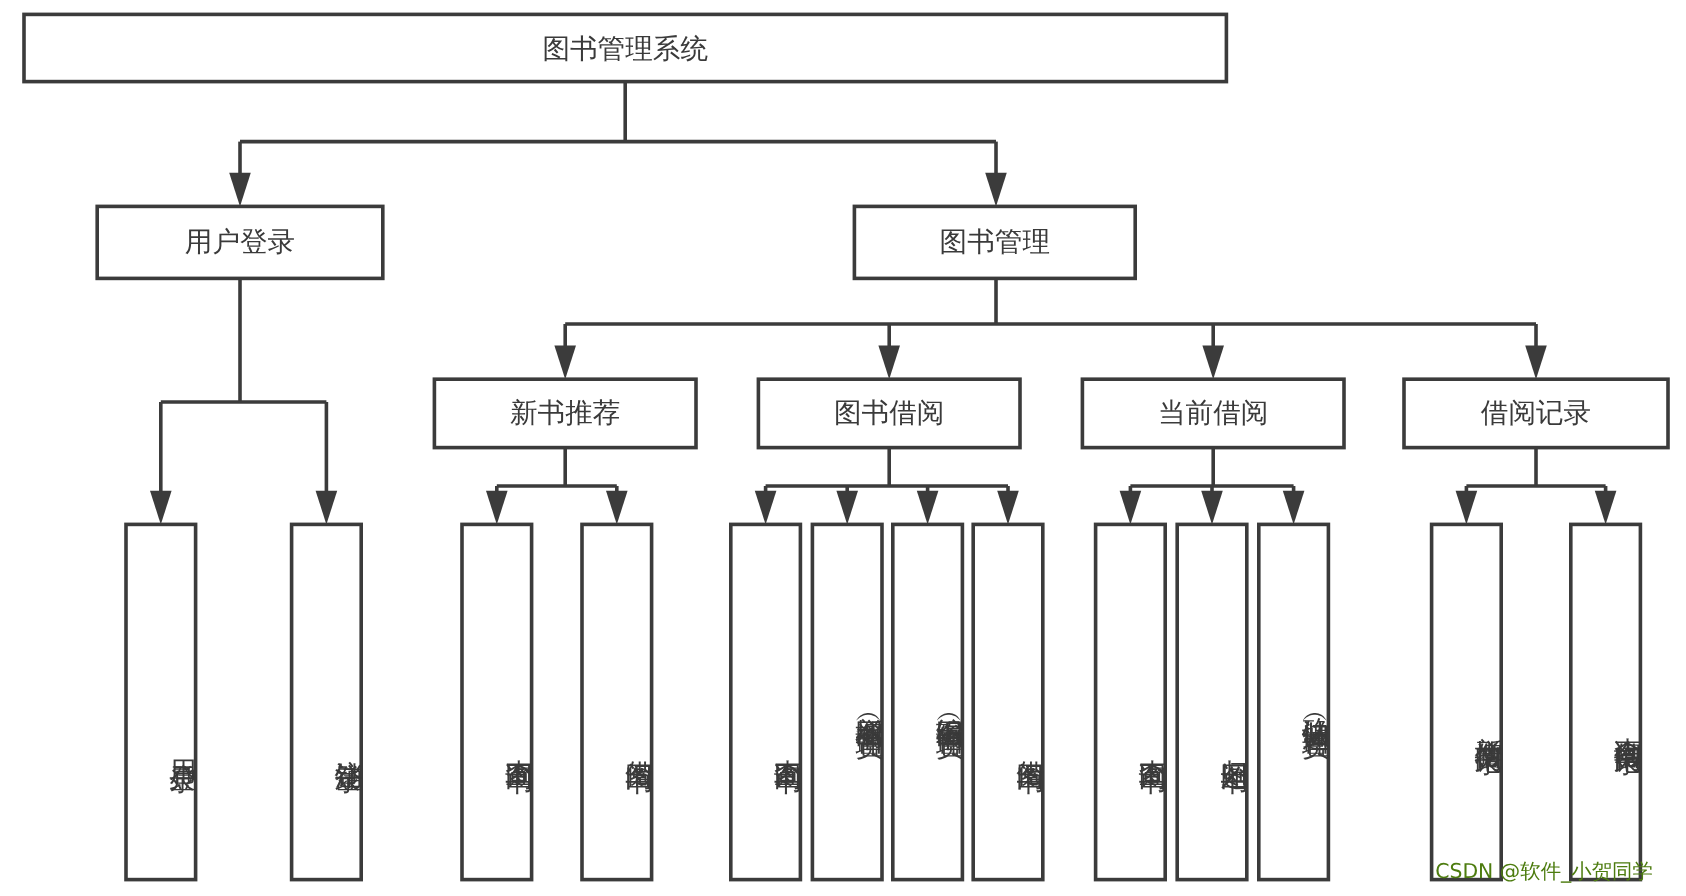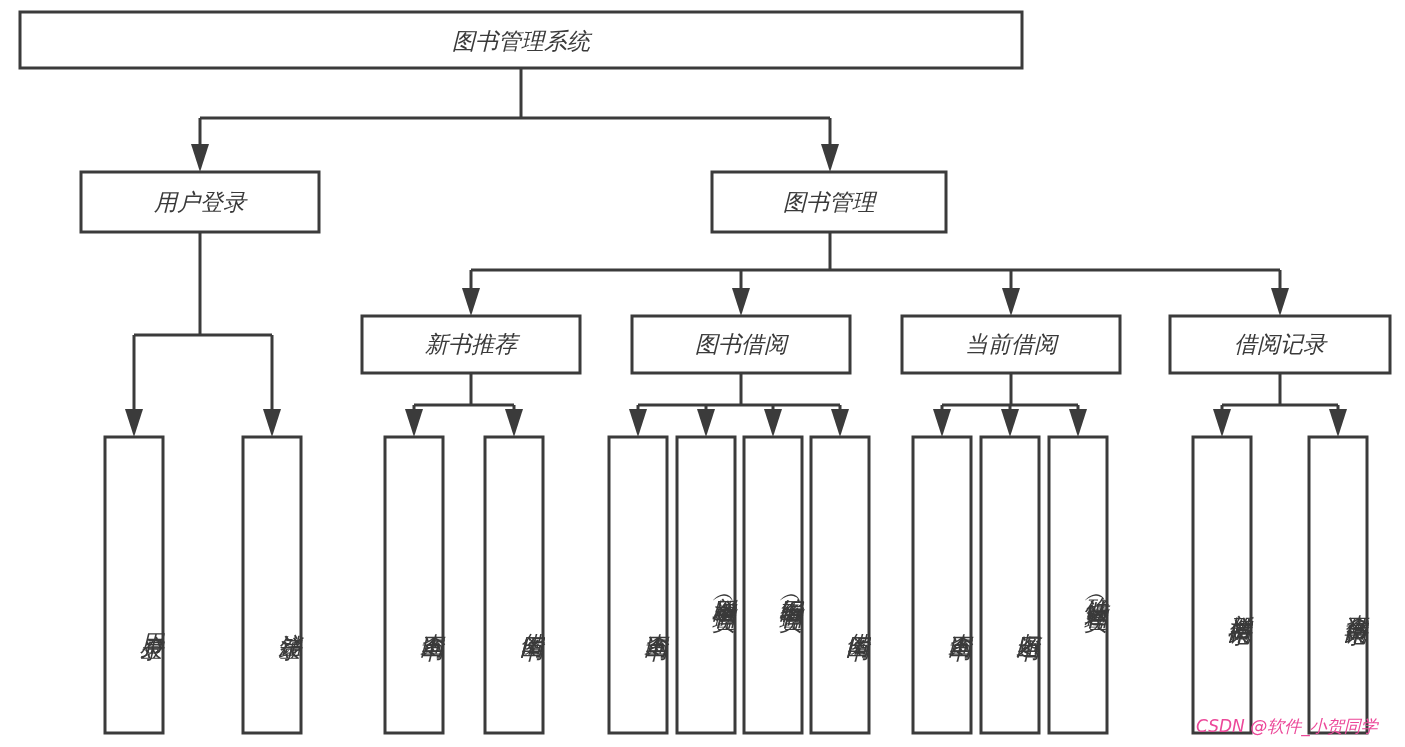--- a/index.html
+++ b/index.html
@@ -10,21 +10,20 @@
   }
   body {
     font-family: "DejaVu Sans", "Liberation Sans", sans-serif;
   }
   #diagram-root {
     position: relative;
     width: 1405px;
     height: 747px;
     background: #ffffff;
     overflow: hidden;
-    font-style: italic;
   }
   svg.flow-canvas {
     position: absolute;
     top: 0;
     left: 0;
     width: 1405px;
     height: 747px;
   }
   .node-box {
     fill: #ffffff;
@@ -61,21 +60,21 @@
     display: flex;
     align-items: flex-start;
     justify-content: center;
     pointer-events: none;
     user-select: none;
   }
   .watermark {
     position: absolute;
     font-family: "DejaVu Sans", "Liberation Sans", sans-serif;
     font-size: 17px;
-    color: #ec4899;
+    color: #4d7c0f;
     white-space: nowrap;
   }
 </style>
 </head>
 <body>
 
 <div id="diagram-root">
 
   <svg class="flow-canvas" viewBox="0 0 1405 747">
 

